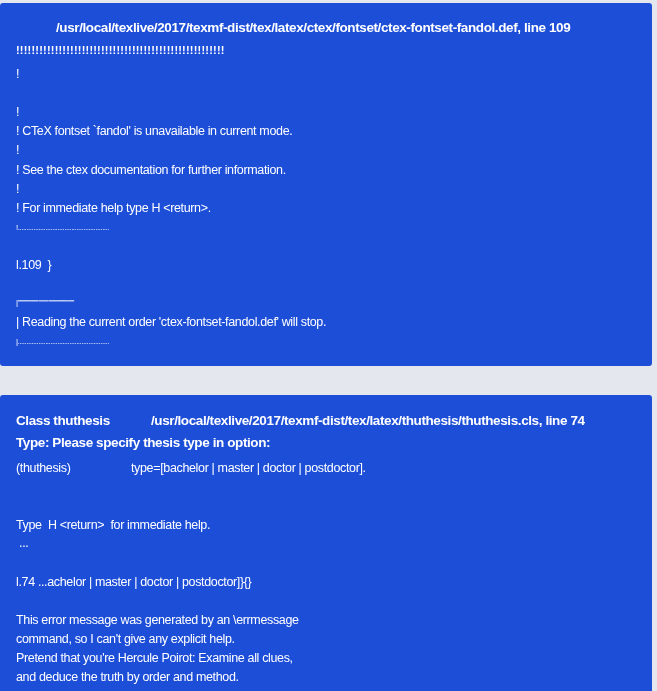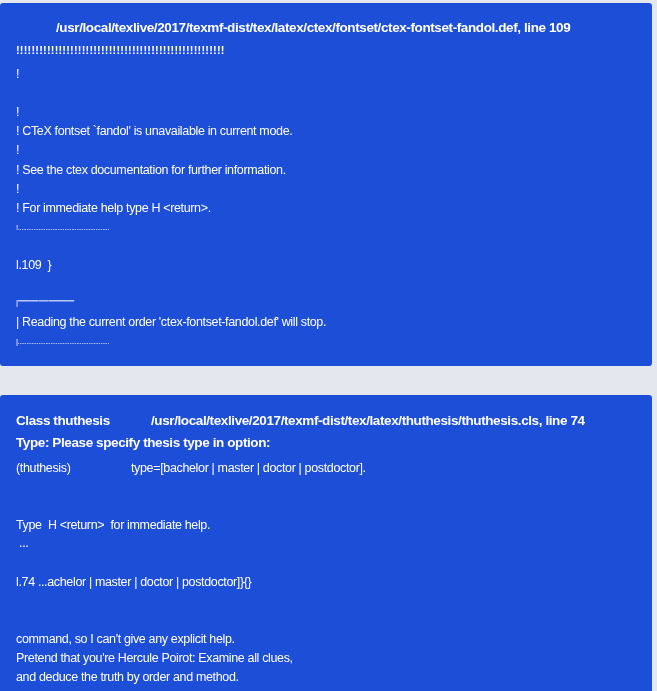--- a/index.html
+++ b/index.html
@@ -53,16 +53,17 @@
 
 <div class="panel" id="p2">
   <div class="line bold head-class" style="top:18px">Class thuthesis</div>
   <div class="line bold head-path" style="top:18px">/usr/local/texlive/2017/texmf-dist/tex/latex/thuthesis/thuthesis.cls, line 74</div>
   <div class="line bold" style="top:40px">Type: Please specify thesis type in option:</div>
   <div class="line tag-thu" style="top:65px">(thuthesis)</div>
   <div class="line type-opt" style="top:65px">type=[bachelor | master | doctor | postdoctor].</div>
   <div class="line" style="top:122px">Type  H &lt;return&gt;  for immediate help.</div>
   <div class="line" style="top:140px"> ...</div>
   <div class="line" style="top:179px">l.74 ...achelor | master | doctor | postdoctor]}{}</div>
+  <div class="line" style="top:217px">This error message was generated by an \errmessage</div>
   <div class="line" style="top:236px">command, so I can't give any explicit help.</div>
   <div class="line" style="top:255px">Pretend that you're Hercule Poirot: Examine all clues,</div>
   <div class="line" style="top:274px">and deduce the truth by order and method.</div>
 </div>
 
 </body></html>

